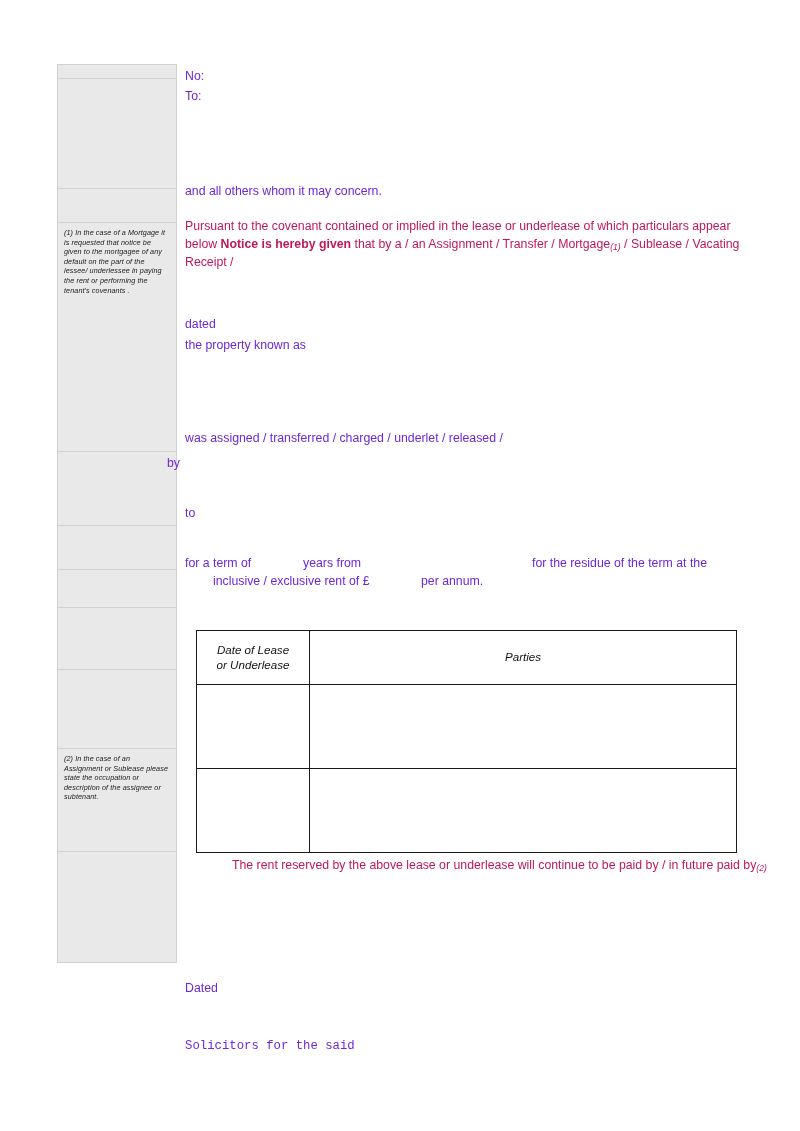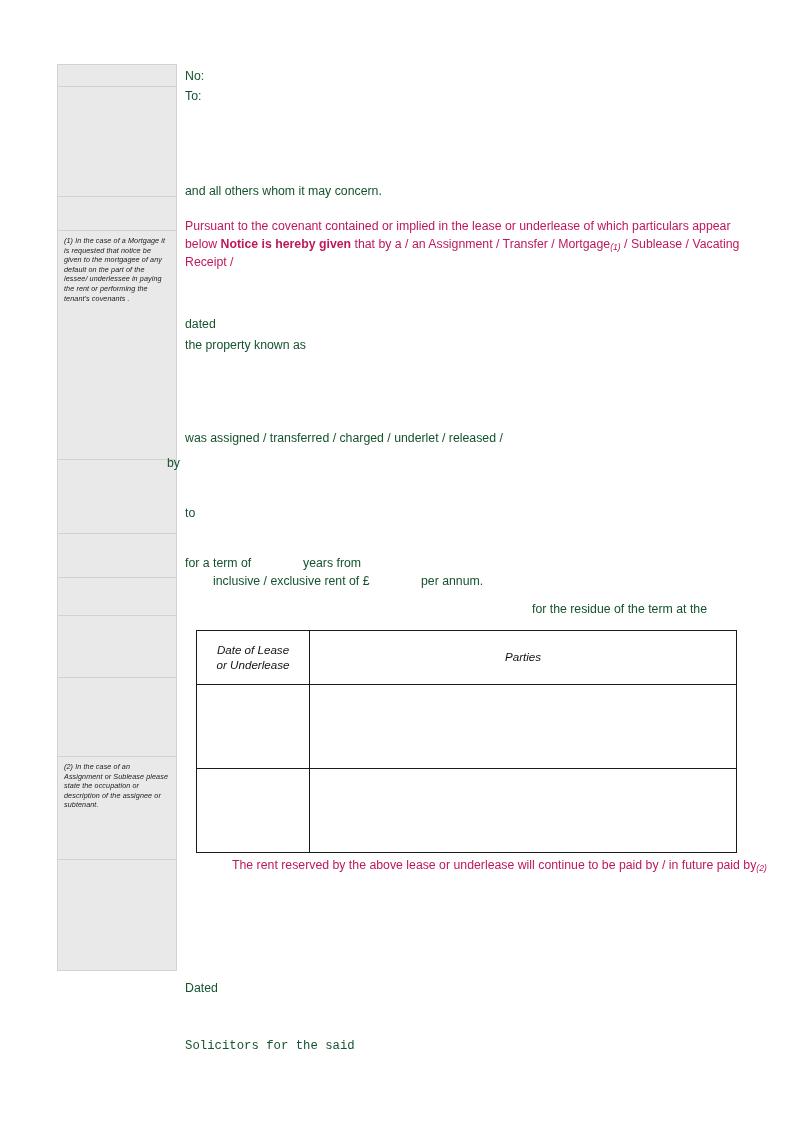--- a/index.html
+++ b/index.html
@@ -33,36 +33,36 @@
     width: 120px;
     border: 1px solid #d2d2d2;
     border-bottom: none;
     background: #e9e9e9;
     box-sizing: border-box;
   }
   .note-cell {
     background: #e9e9e9;
     border-bottom: 1px solid #d2d2d2;
     box-sizing: border-box;
-    padding: 5px 6px 16px 6px;
+    padding: 5px 6px 8px 6px;
     overflow: hidden;
   }
   .note-text {
     font-family: "Liberation Sans", sans-serif;
     font-style: italic;
     font-size: 7.2px;
     line-height: 9.6px;
     color: #1a1a1a;
     margin: 0;
     letter-spacing: 0.1px;
   }
   .line {
     font-size: 12.3px;
     line-height: 17.5px;
-    color: #14532d;
+    color: #6d28d9;
     white-space: pre;
   }
   .para {
     font-size: 12.3px;
     line-height: 17.5px;
     color: #be185d;
   }
   .para b, .bold {
     font-weight: bold;
   }
@@ -156,21 +156,21 @@
   <div class="abs line" style="left:185px; top:430px; width:556px;">was assigned / transferred / charged / underlet / released /</div>
 
   <div class="abs line" style="left:167px; top:455px; width:556px;">by</div>
 
   <div class="abs line" style="left:185px; top:505px; width:556px;">to</div>
 
   <div class="abs" style="left:185px; top:555px; width:556px;">
     <div style="position:relative; height:17.5px;">
       <span class="line" style="position:absolute; left:0;">for a term of</span>
       <span class="line" style="position:absolute; left:118px;">years from</span>
-      <span class="line" style="position:absolute; left:347px;margin-top:46px;">for the residue of the term at the</span>
+      <span class="line" style="position:absolute; left:347px;">for the residue of the term at the</span>
     </div>
     <div style="position:relative; height:17.5px;">
       <span class="line" style="position:absolute; left:0;padding-left:28px;">inclusive / exclusive rent of £</span>
       <span class="line" style="position:absolute; left:236px;">per annum.</span>
     </div>
   </div>
 
   <table id="particulars-table">
     <tbody>
       <tr>

